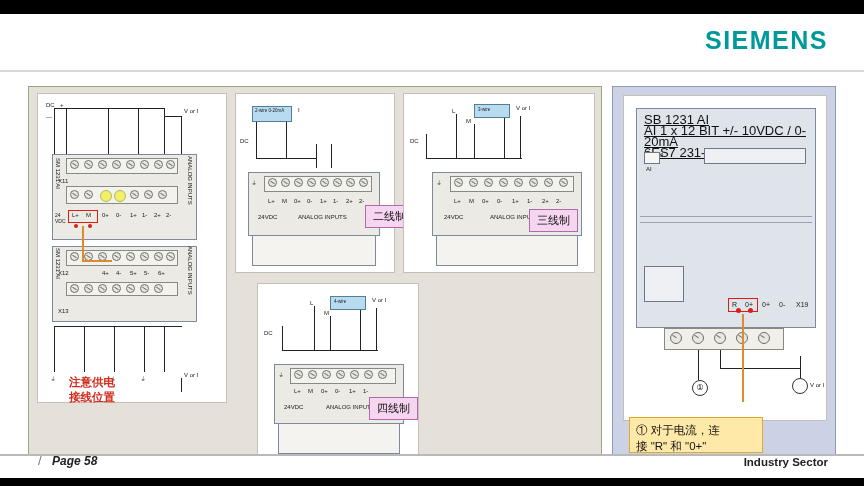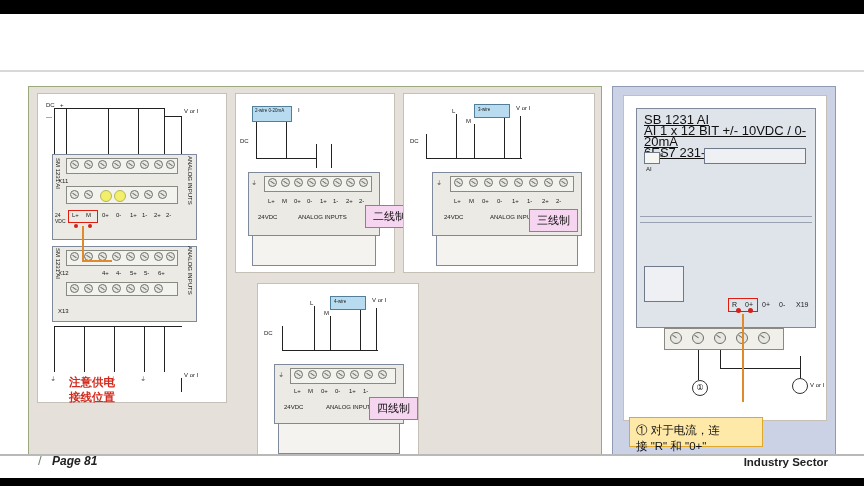--- a/index.html
+++ b/index.html
@@ -227,20 +227,21 @@
 </style>
 </head>
 <body>
 
 <div class="slide">
 
   <div class="topbar"></div>
   <div class="bottombar"></div>
 
   <div class="header">
+    <div class="siemens-logo">SIEMENS</div>
   </div>
   <div class="header-rule"></div>
 
   <div class="panel-left">
 
     <div class="fig figA">
       <div class="tiny" style="left:8px; top:8px;">DC</div>
       <div class="tiny" style="left:22px; top:8px;">+</div>
       <div class="tiny" style="left:8px; top:20px;">—</div>
       <div class="tiny" style="left:146px; top:14px;">V or I</div>
@@ -484,24 +485,24 @@
       <div class="wire" style="left:96px; top:272px; width:80px; height:1px;"></div>
       <div class="wire" style="left:176px; top:260px; width:1px; height:22px;"></div>
       <div style="position:absolute; left:68px; top:284px; width:14px; height:14px; border:1px solid #333; border-radius:50%; font-size:8px; text-align:center; line-height:14px;">①</div>
       <div style="position:absolute; left:168px; top:282px; width:14px; height:14px; border:1px solid #333; border-radius:50%;"></div>
       <div class="tiny" style="left:186px; top:286px;">V or I</div>
       <div style="position:absolute; left:112px; top:212px; width:5px; height:5px; border-radius:50%; background:#d2221a;"></div>
       <div style="position:absolute; left:124px; top:212px; width:5px; height:5px; border-radius:50%; background:#d2221a;"></div>
 
       <div class="arrow-line" style="left:118px; top:218px; width:2px; height:88px;"></div>
     </div>
-    <div class="callout" style="left:16px; top:330px; width:134px; height:30px;">① 对于电流，连
+    <div class="callout" style="left:16px; top:330px; width:134px; height:36px;">① 对于电流，连
 接 "R" 和 "0+"</div>
   </div>
 
   <div class="footer-rule"></div>
   <div class="footer">
     <div class="page-slash">/</div>
-    <div class="page-label">Page 81</div>
+    <div class="page-label">Page 58</div>
     <div class="industry-label">Industry Sector</div>
   </div>
 
 </div>
 
 </body></html>

